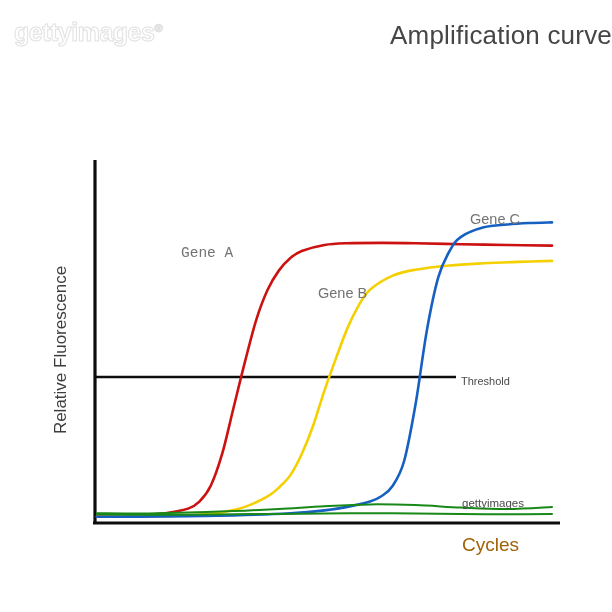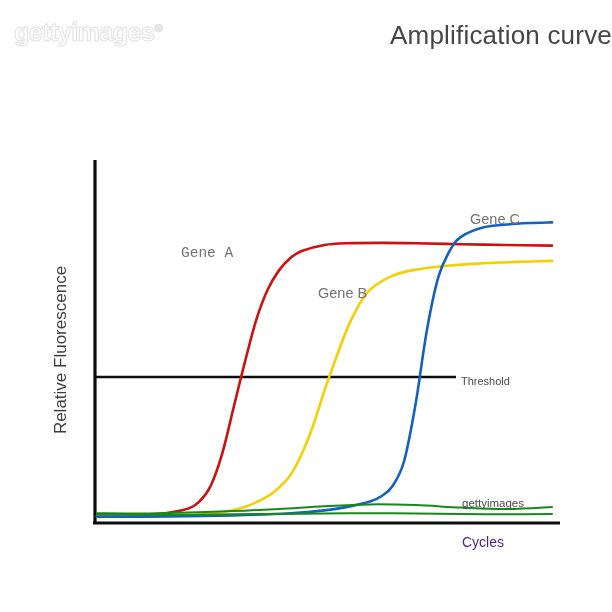--- a/index.html
+++ b/index.html
@@ -89,22 +89,22 @@
     font-size: 17px;
     color: #3d3d3d;
     transform: rotate(-90deg);
     transform-origin: 50% 50%;
     white-space: nowrap;
   }
   .axis-label-x {
     position: absolute;
     left: 462px;
     top: 534px;
-    font-size: 14px;
-    color: #4c1d95;
+    font-size: 19px;
+    color: #a16207;
   }
   .curve-label {
     position: absolute;
     font-size: 14.5px;
     color: #737373;
     white-space: nowrap;
   }
   .label-gene-a { left: 181px; top: 245px; font-family: Liberation Mono, monospace; }
   .label-gene-b { left: 318px; top: 285px; }
   .label-gene-c { left: 470px; top: 211px; }

